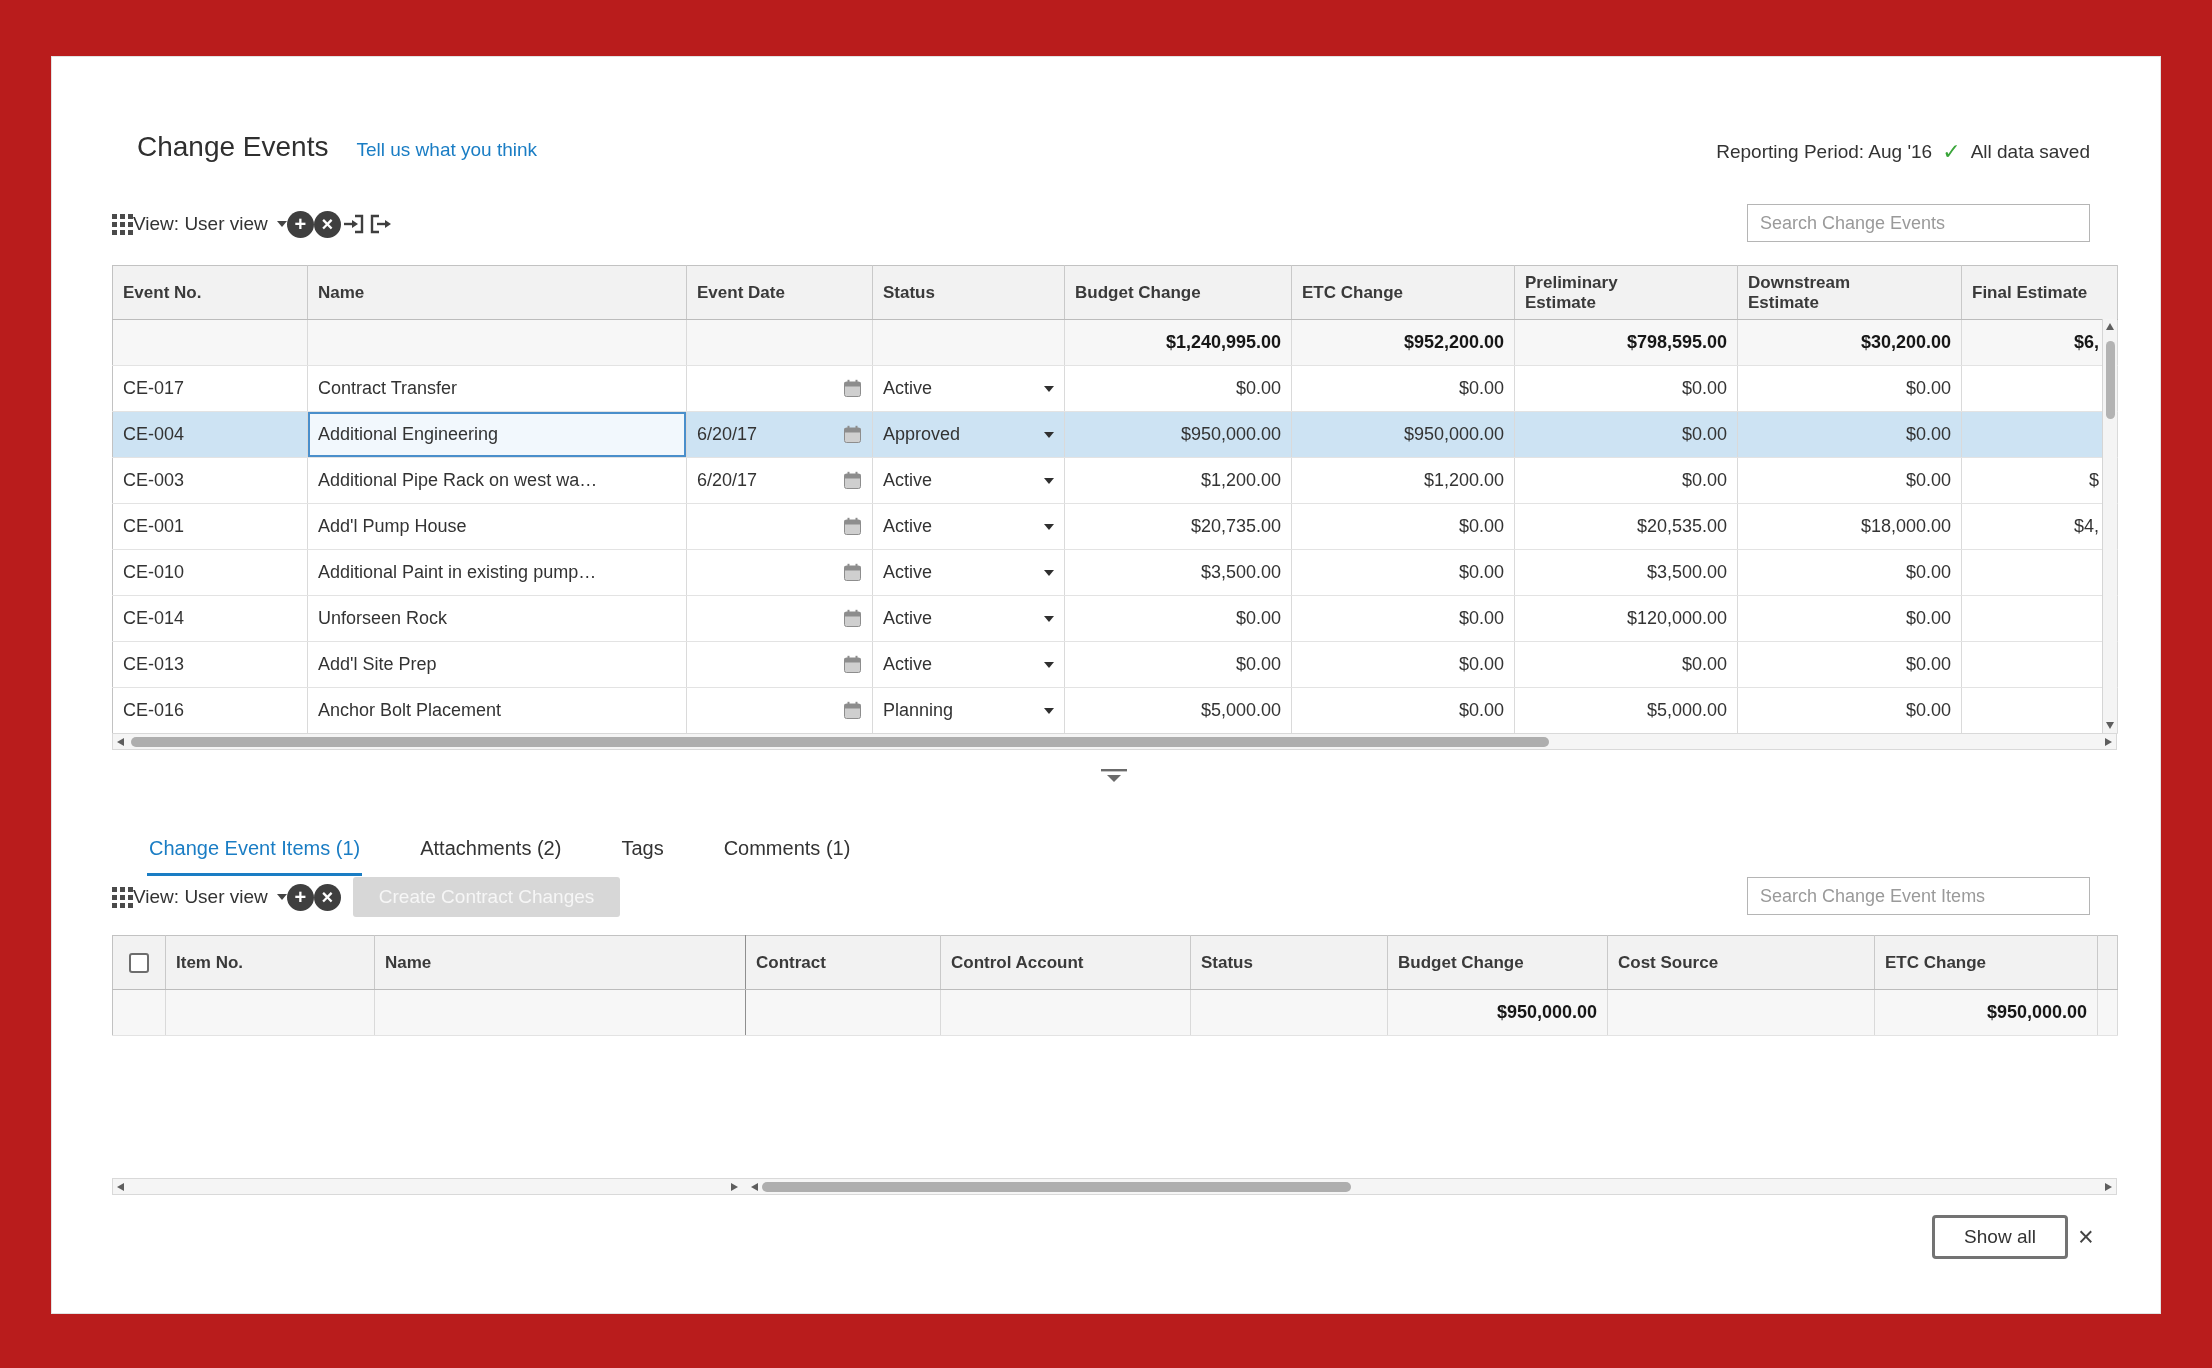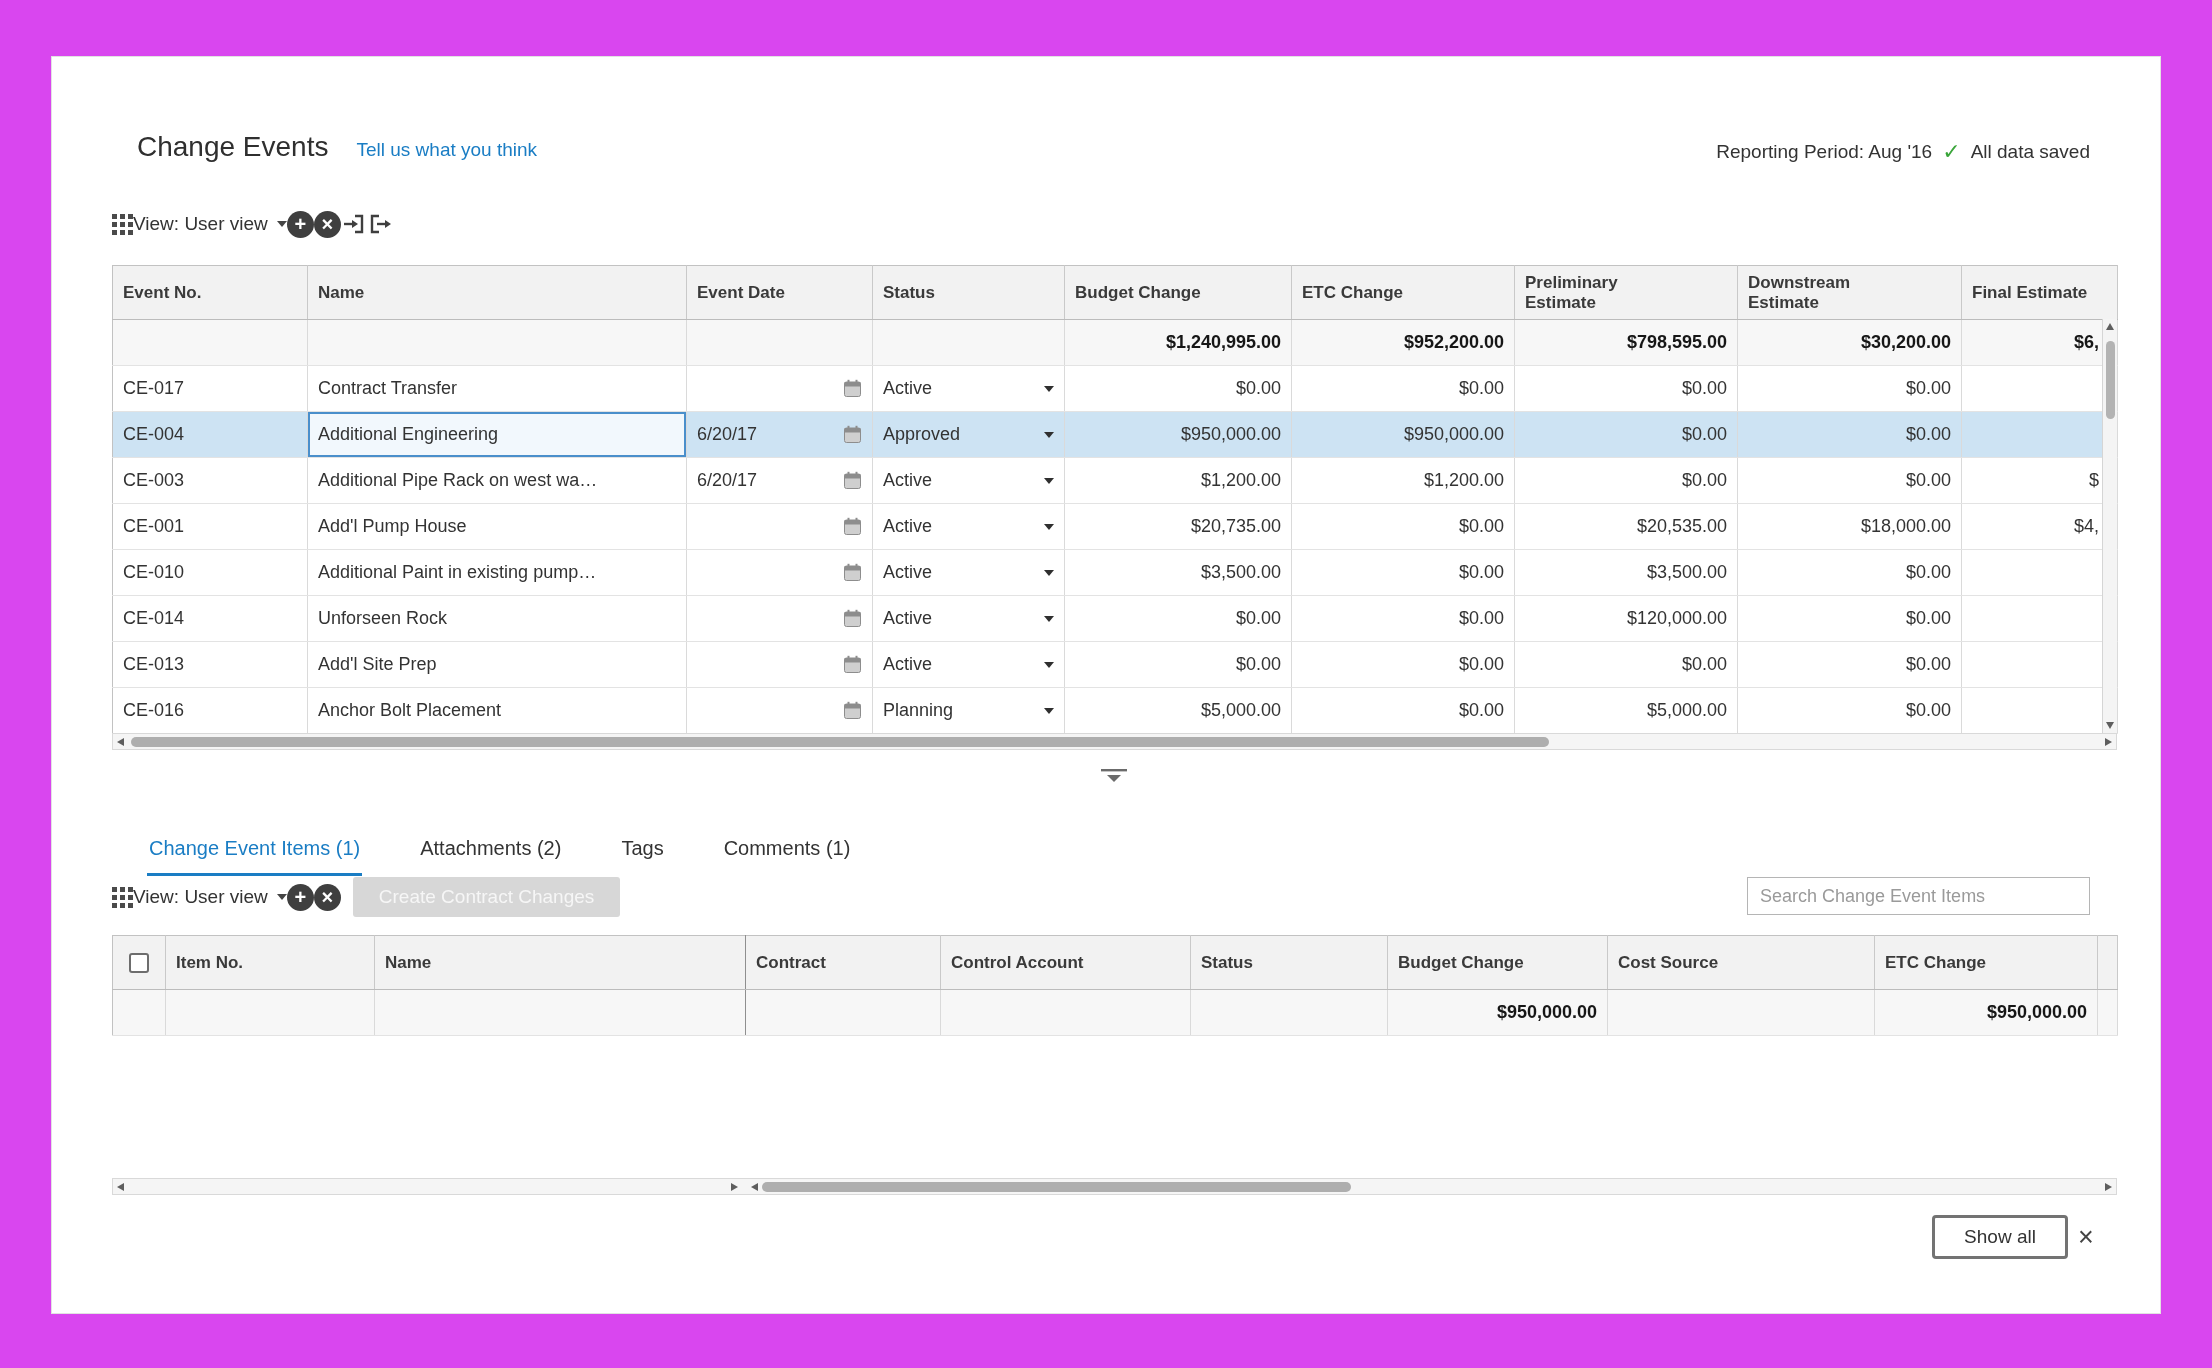--- a/index.html
+++ b/index.html
@@ -1,17 +1,17 @@
 <!DOCTYPE html>
 <html><head>
 <meta charset="utf-8">
 <style>
   * { margin:0; padding:0; box-sizing:border-box; }
   body { font-family:"Liberation Sans","DejaVu Sans",sans-serif; background:#e9e9e9; }
-  .page { position:relative; width:2212px; height:1368px; background:#d946ef; overflow:hidden;padding-left:48px; }
+  .page { position:relative; width:2212px; height:1368px; background:#b91c1c; overflow:hidden;padding-left:48px; }
   .card { position:absolute; left:51px; top:56px; width:2110px; height:1258px; background:#fff; border:1px solid #e2e2e2; }
 
   
   .title-row { position:absolute; left:85px; top:74px; display:flex; align-items:baseline; gap:28px; }
   .title { font-size:28px; color:#2f2f2f; }
   .feedback { font-size:19px; color:#1a7dc4; cursor:pointer; }
   .report-row { position:absolute; right:70px; top:82px; display:flex; align-items:center; gap:10px; font-size:19px; color:#333; }
   .check-icon { color:#3aa53a; font-size:22px; font-weight:bold; }
 
   
@@ -120,20 +120,21 @@
           </svg>
       </span>
       <span class="svg-btn">
         <svg width="26" height="26" viewBox="0 0 26 26">
             <path d="M12 5 h-7 v16 h7" fill="none" stroke="#3f3f3f" stroke-width="2.4"></path>
             <line x1="10" y1="13" x2="20" y2="13" stroke="#3f3f3f" stroke-width="2.4"></line>
             <path d="M18 9 L24 13 L18 17 Z" fill="#3f3f3f"></path>
           </svg>
       </span>
     </div>
+    <input class="searchbox sb1" placeholder="Search Change Events" style="">
 
     <div class="tbl-wrap tw1">
       <table id="events-table">
           <colgroup>
             <col style="width: 195px;">
             <col style="width: 379px;">
             <col style="width: 186px;">
             <col style="width: 192px;">
             <col style="width: 227px;">
             <col style="width: 223px;">

